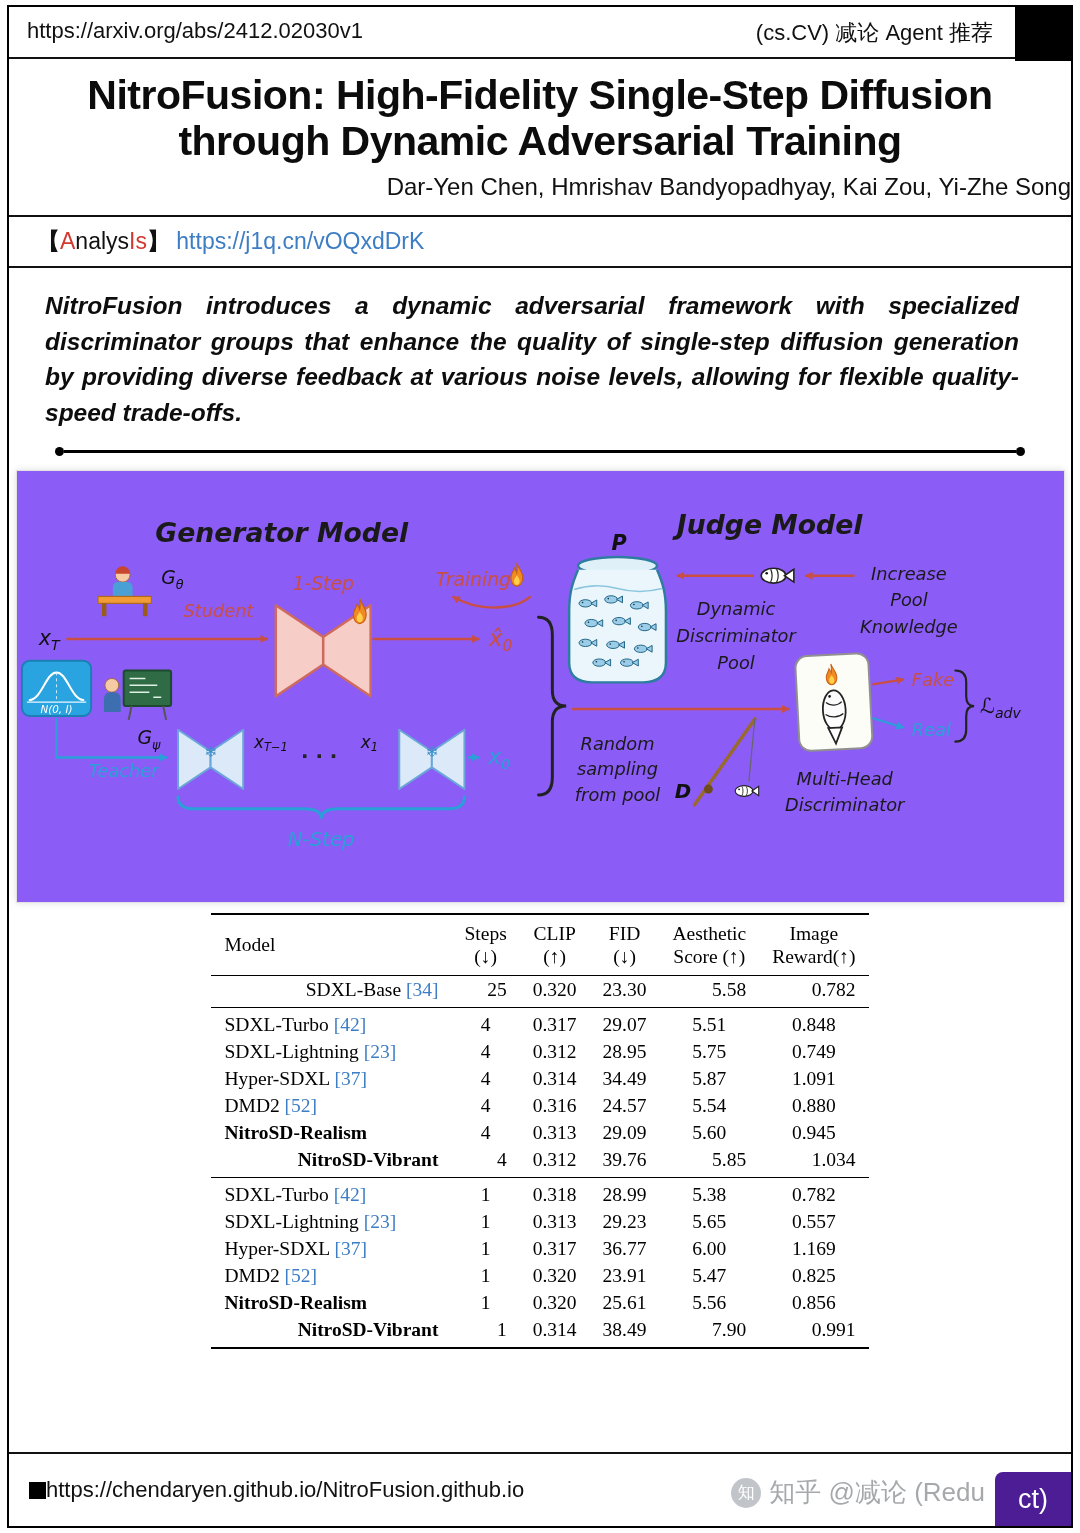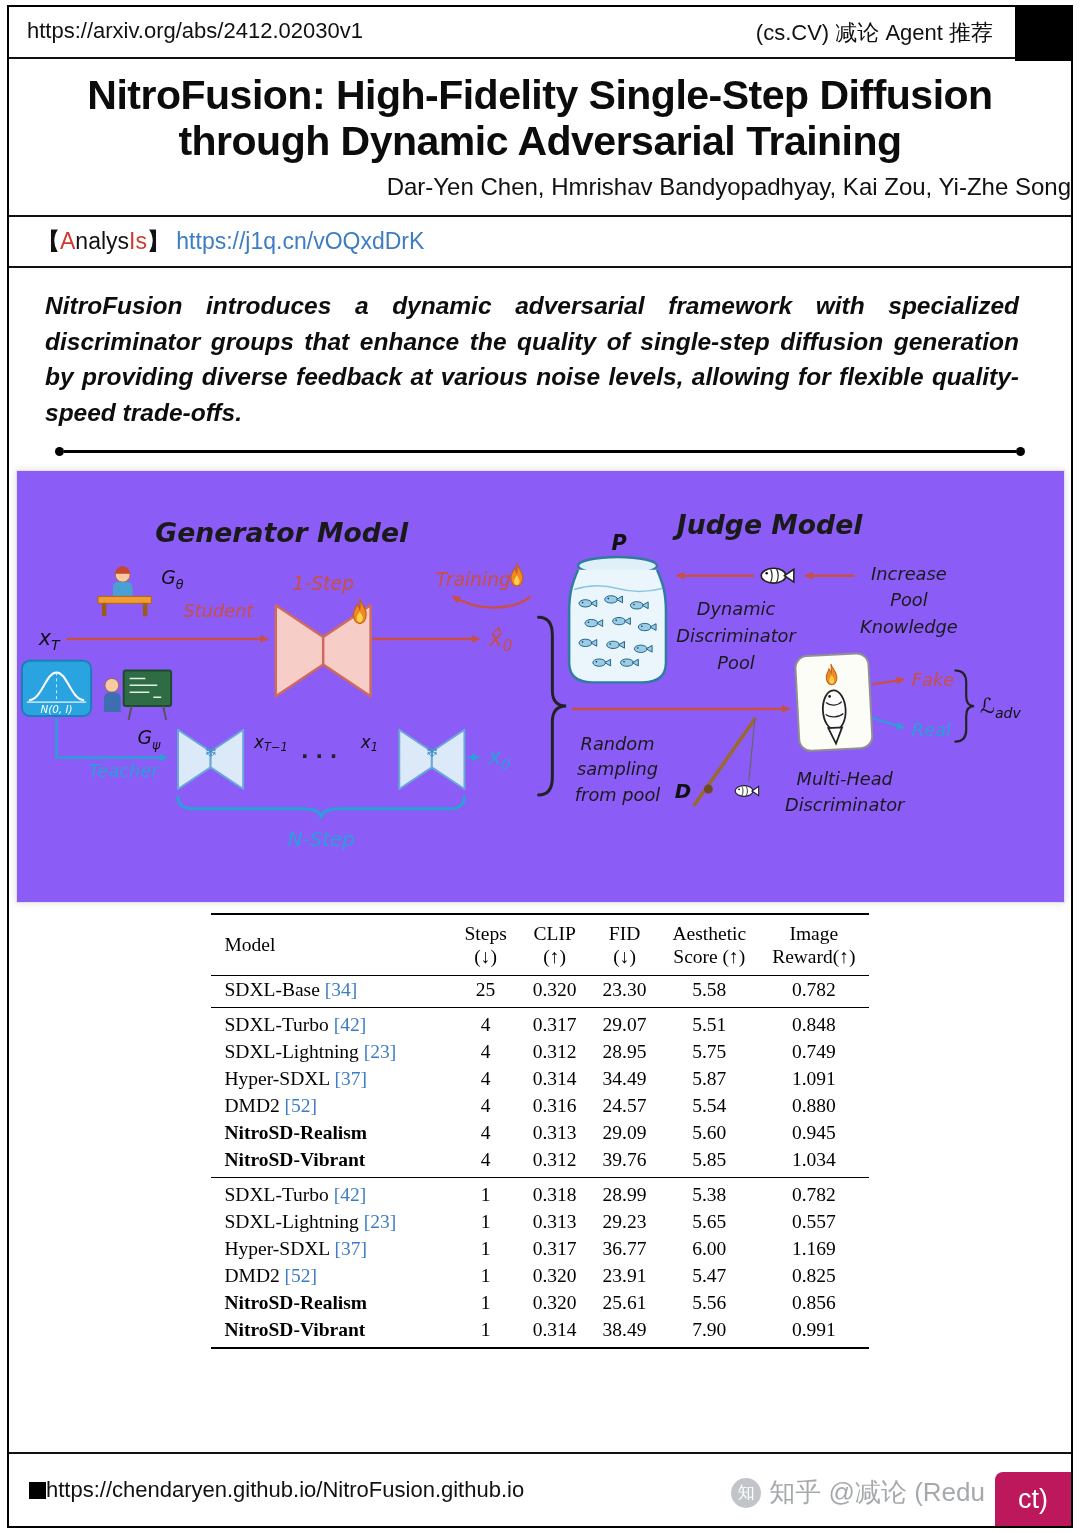--- a/index.html
+++ b/index.html
@@ -48,33 +48,33 @@
 
   .table-wrap { display:flex; justify-content:center; margin-top:6px; }
   table { border-collapse:collapse; font-family:"Liberation Serif","DejaVu Serif",serif;
     font-size:19.5px; color:#000; border-top:2.6px solid #000; border-bottom:2.6px solid #000; }
   thead th { font-weight:normal; padding:7px 13px 6px 13px; border-bottom:1.6px solid #000;
     line-height:1.22; text-align:center; }
   th.model-h { text-align:left; vertical-align:middle; width:214px; }
   tbody td { padding:2.5px 13px; text-align:center; }
   td.model-cell { text-align:left; }
   tr.group-start td { border-top:1.6px solid #000; padding-top:6px; }
-  tr.group-end td { padding-bottom:6px; }
+  tr.group-end td { padding-bottom:6px;text-align:right; }
   .ref { color:#3d7dc4; }
   td.bold { font-weight:bold; }
 
   .footer { position:absolute; left:0; right:0; bottom:0; height:72px; border-top:2px solid #111;
     display:flex; align-items:center; padding:0 20px; font-size:22px; background:#fff; }
   .footer-square { width:17px; height:17px; background:#000; flex:none; }
 
   .watermark { position:absolute; right:86px; bottom:16px; z-index:9; display:flex; align-items:center;
     gap:8px; color:#979b9e; opacity:0.85; font-size:26px; }
   .wm-logo { width:30px; height:30px; border-radius:50%; background:#b7bcc0; color:#fff;
     display:flex; align-items:center; justify-content:center; font-size:17px; flex:none; }
-  .corner-br { position:absolute; right:0; bottom:0; width:76px; height:54px; background:#be185d;
+  .corner-br { position:absolute; right:0; bottom:0; width:76px; height:54px; background:#4c1d95;
     color:#fff; display:flex; align-items:center; justify-content:center; font-size:27px; z-index:10;
     border-top-left-radius:8px; }
 </style>
 </head>
 <body>
 
 <div class="page">
 
   <div class="corner-tr"></div>
 

